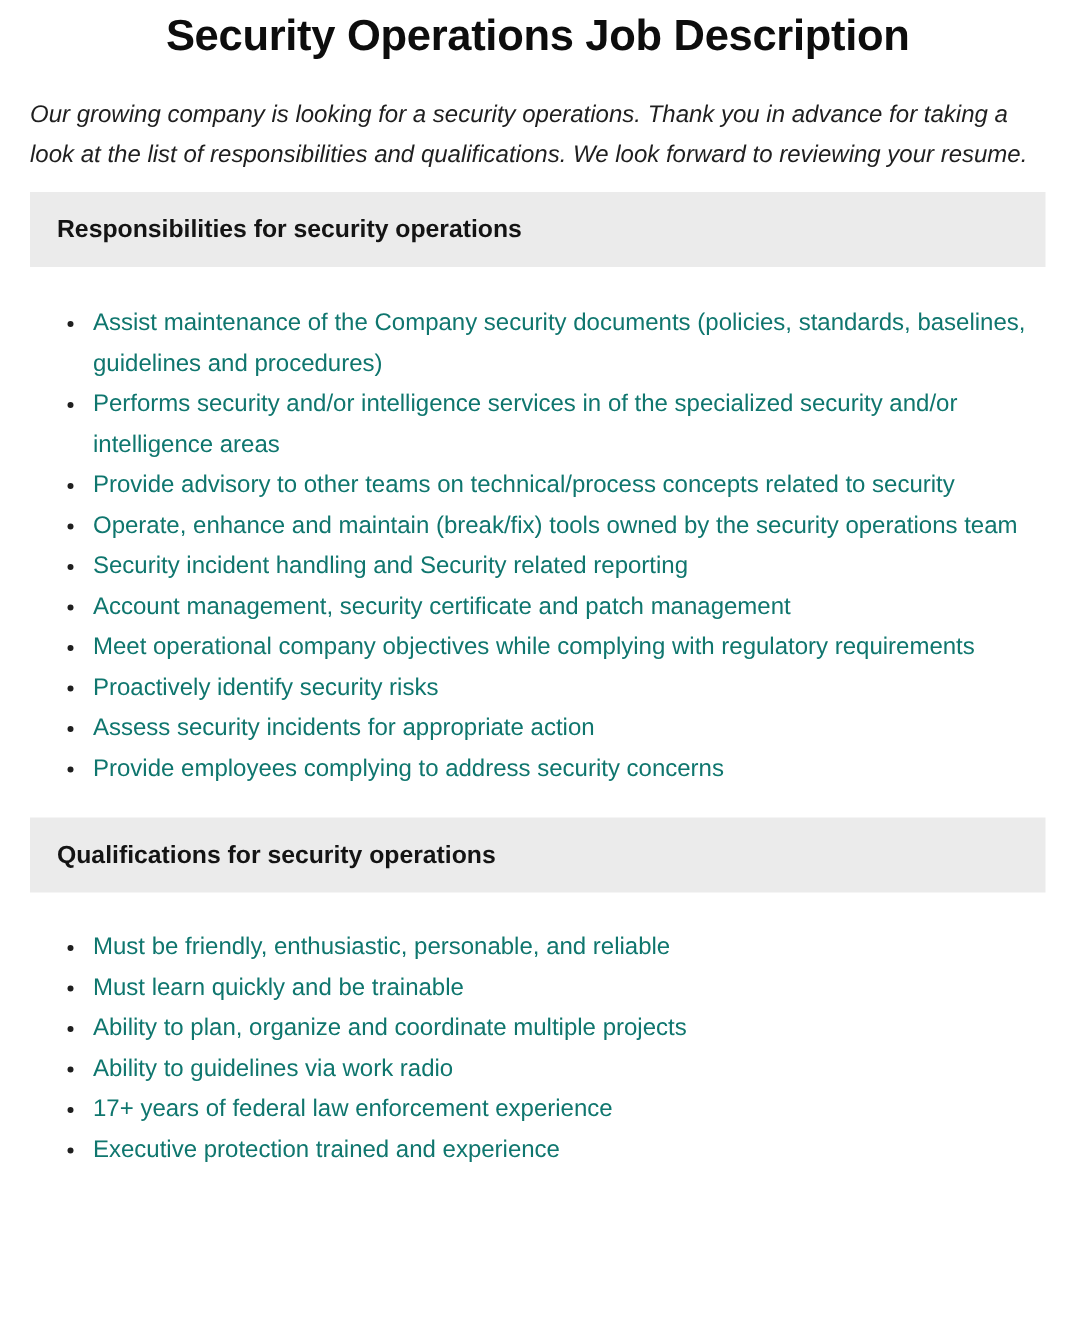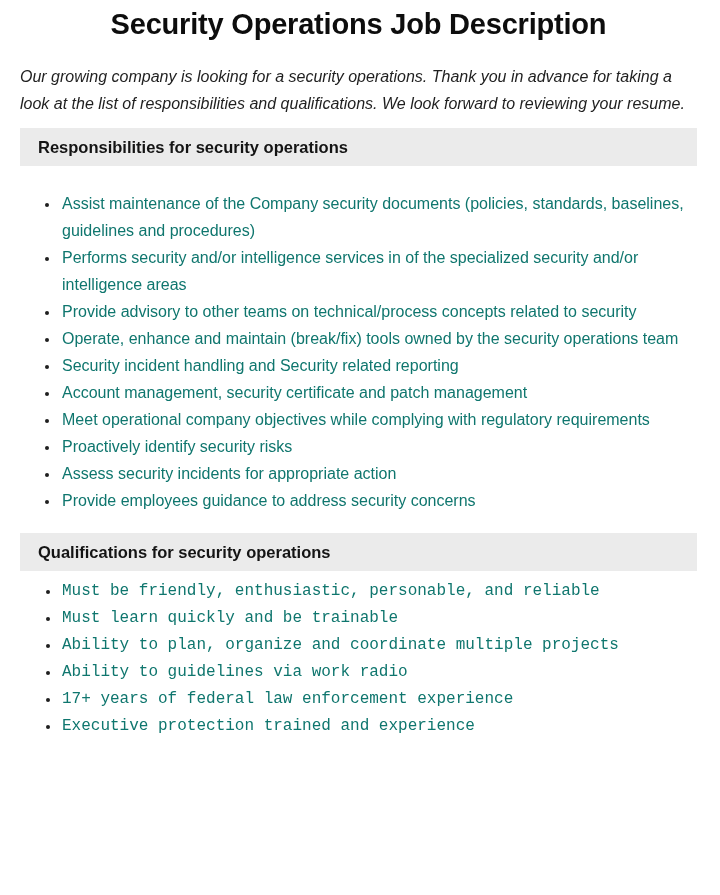--- a/index.html
+++ b/index.html
@@ -30,21 +30,21 @@
   p.intro {
     margin: 21px 0 0 0;
     font-size: 16px;
     line-height: 27px;
     color: #1f1f1f;
     font-style: italic;
   }
   .section-header {
     margin: 11px 0 0 0;
     background: #ebebeb;
-    height: 38px;
+    height: 50px;
     display: flex;
     align-items: center;
     padding-left: 18px;
     box-sizing: border-box;
   }
   .section-header .section-title {
     font-size: 16.5px;
     font-weight: 700;
     color: #141414;
   }
@@ -52,22 +52,21 @@
     margin-top: 19px;
   }
   ul.item-list {
     margin: 24px 0 0 0;
     padding: 0 0 0 40px;
     font-size: 16px;
     line-height: 27px;
     color: #0f766e;
   }
   ul.item-list.second {
-    margin-top: 7px;
-    font-family: Liberation Mono, monospace;
+    margin-top: 23px;
   }
   ul.item-list li {
     padding-left: 2px;
   }
   ul.item-list li::marker {
     font-size: 13px;
     color: #1f1f1f;
   }
 </style>
 </head>
@@ -86,21 +85,21 @@
   <ul class="item-list">
     <li>Assist maintenance of the Company security documents (policies, standards, baselines, guidelines and procedures)</li>
     <li>Performs security and/or intelligence services in of the specialized security and/or intelligence areas</li>
     <li>Provide advisory to other teams on technical/process concepts related to security</li>
     <li>Operate, enhance and maintain (break/fix) tools owned by the security operations team</li>
     <li>Security incident handling and Security related reporting</li>
     <li>Account management, security certificate and patch management</li>
     <li>Meet operational company objectives while complying with regulatory requirements</li>
     <li>Proactively identify security risks</li>
     <li>Assess security incidents for appropriate action</li>
-    <li>Provide employees guidance to address security concerns</li>
+    <li>Provide employees complying to address security concerns</li>
   </ul>
 
   <div class="section-header second">
     <span class="section-title">Qualifications for security operations</span>
   </div>
 
   <ul class="item-list second">
     <li>Must be friendly, enthusiastic, personable, and reliable</li>
     <li>Must learn quickly and be trainable</li>
     <li>Ability to plan, organize and coordinate multiple projects</li>

